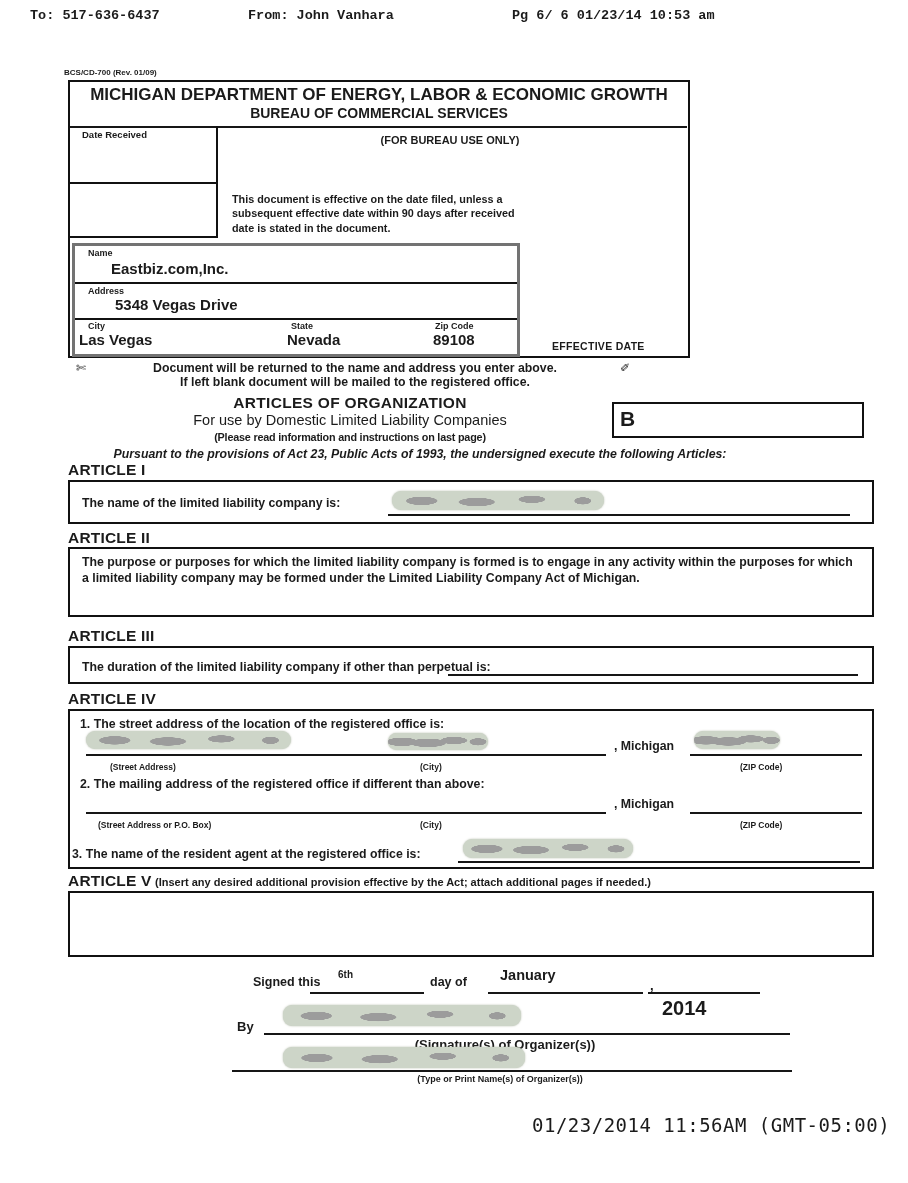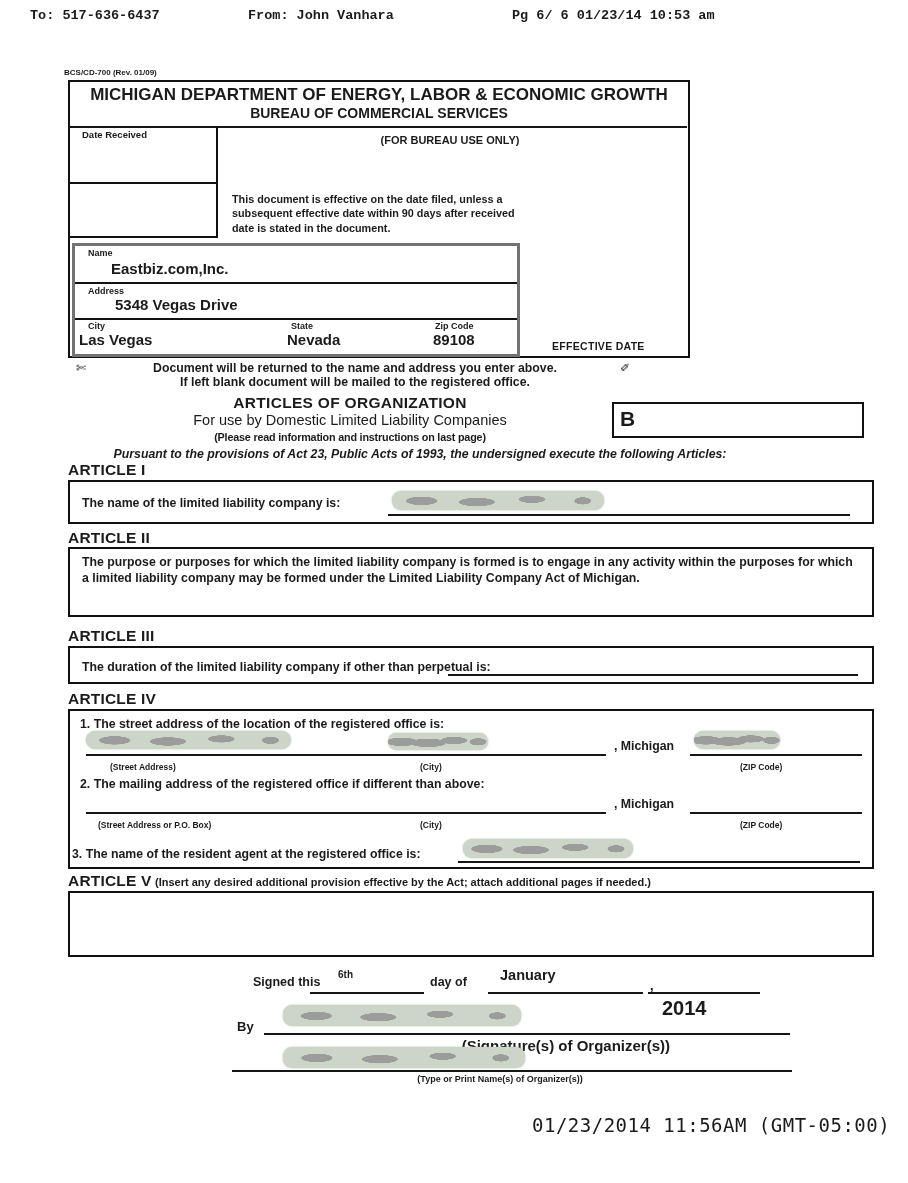--- a/index.html
+++ b/index.html
@@ -150,21 +150,21 @@
   <span class="abs b" style="left:430px;top:975px;font-size:12.5px;">day of</span>
   <span class="abs b" style="left:500px;top:967px;font-size:14.5px;">January</span>
   <div class="hline" style="left:488px;top:992px;width:155px;"></div>
   <span class="abs b" style="left:650px;top:978px;font-size:13px;">,</span>
   <span class="abs b" style="left:662px;top:965px;font-size:20px;margin-top:32px;">2014</span>
   <div class="hline" style="left:648px;top:992px;width:112px;"></div>
 
   <span class="abs b" style="left:237px;top:1019px;font-size:13px;">By</span>
   <div class="redact" style="left:283px;top:1005px;width:238px;height:21px;"></div>
   <div class="hline" style="left:264px;top:1033px;width:526px;"></div>
-  <div class="abs ctr b" style="left:340px;top:1037px;width:330px;font-size:15px;text-align:right;">(Signature(s) of Organizer(s))</div>
+  <div class="abs ctr b" style="left:340px;top:1037px;width:330px;font-size:13px;">(Signature(s) of Organizer(s))</div>
 
   <div class="redact" style="left:283px;top:1047px;width:242px;height:21px;"></div>
   <div class="hline" style="left:232px;top:1070px;width:560px;"></div>
   <div class="abs ctr b" style="left:330px;top:1074px;width:340px;font-size:9px;">(Type or Print Name(s) of Organizer(s))</div>
 
   <div class="abs dmono" style="left:532px;top:1114px;font-size:19px;letter-spacing:.5px;">01/23/2014  11:56AM (GMT-05:00)</div>
 
 </div>
 
 </body></html>

